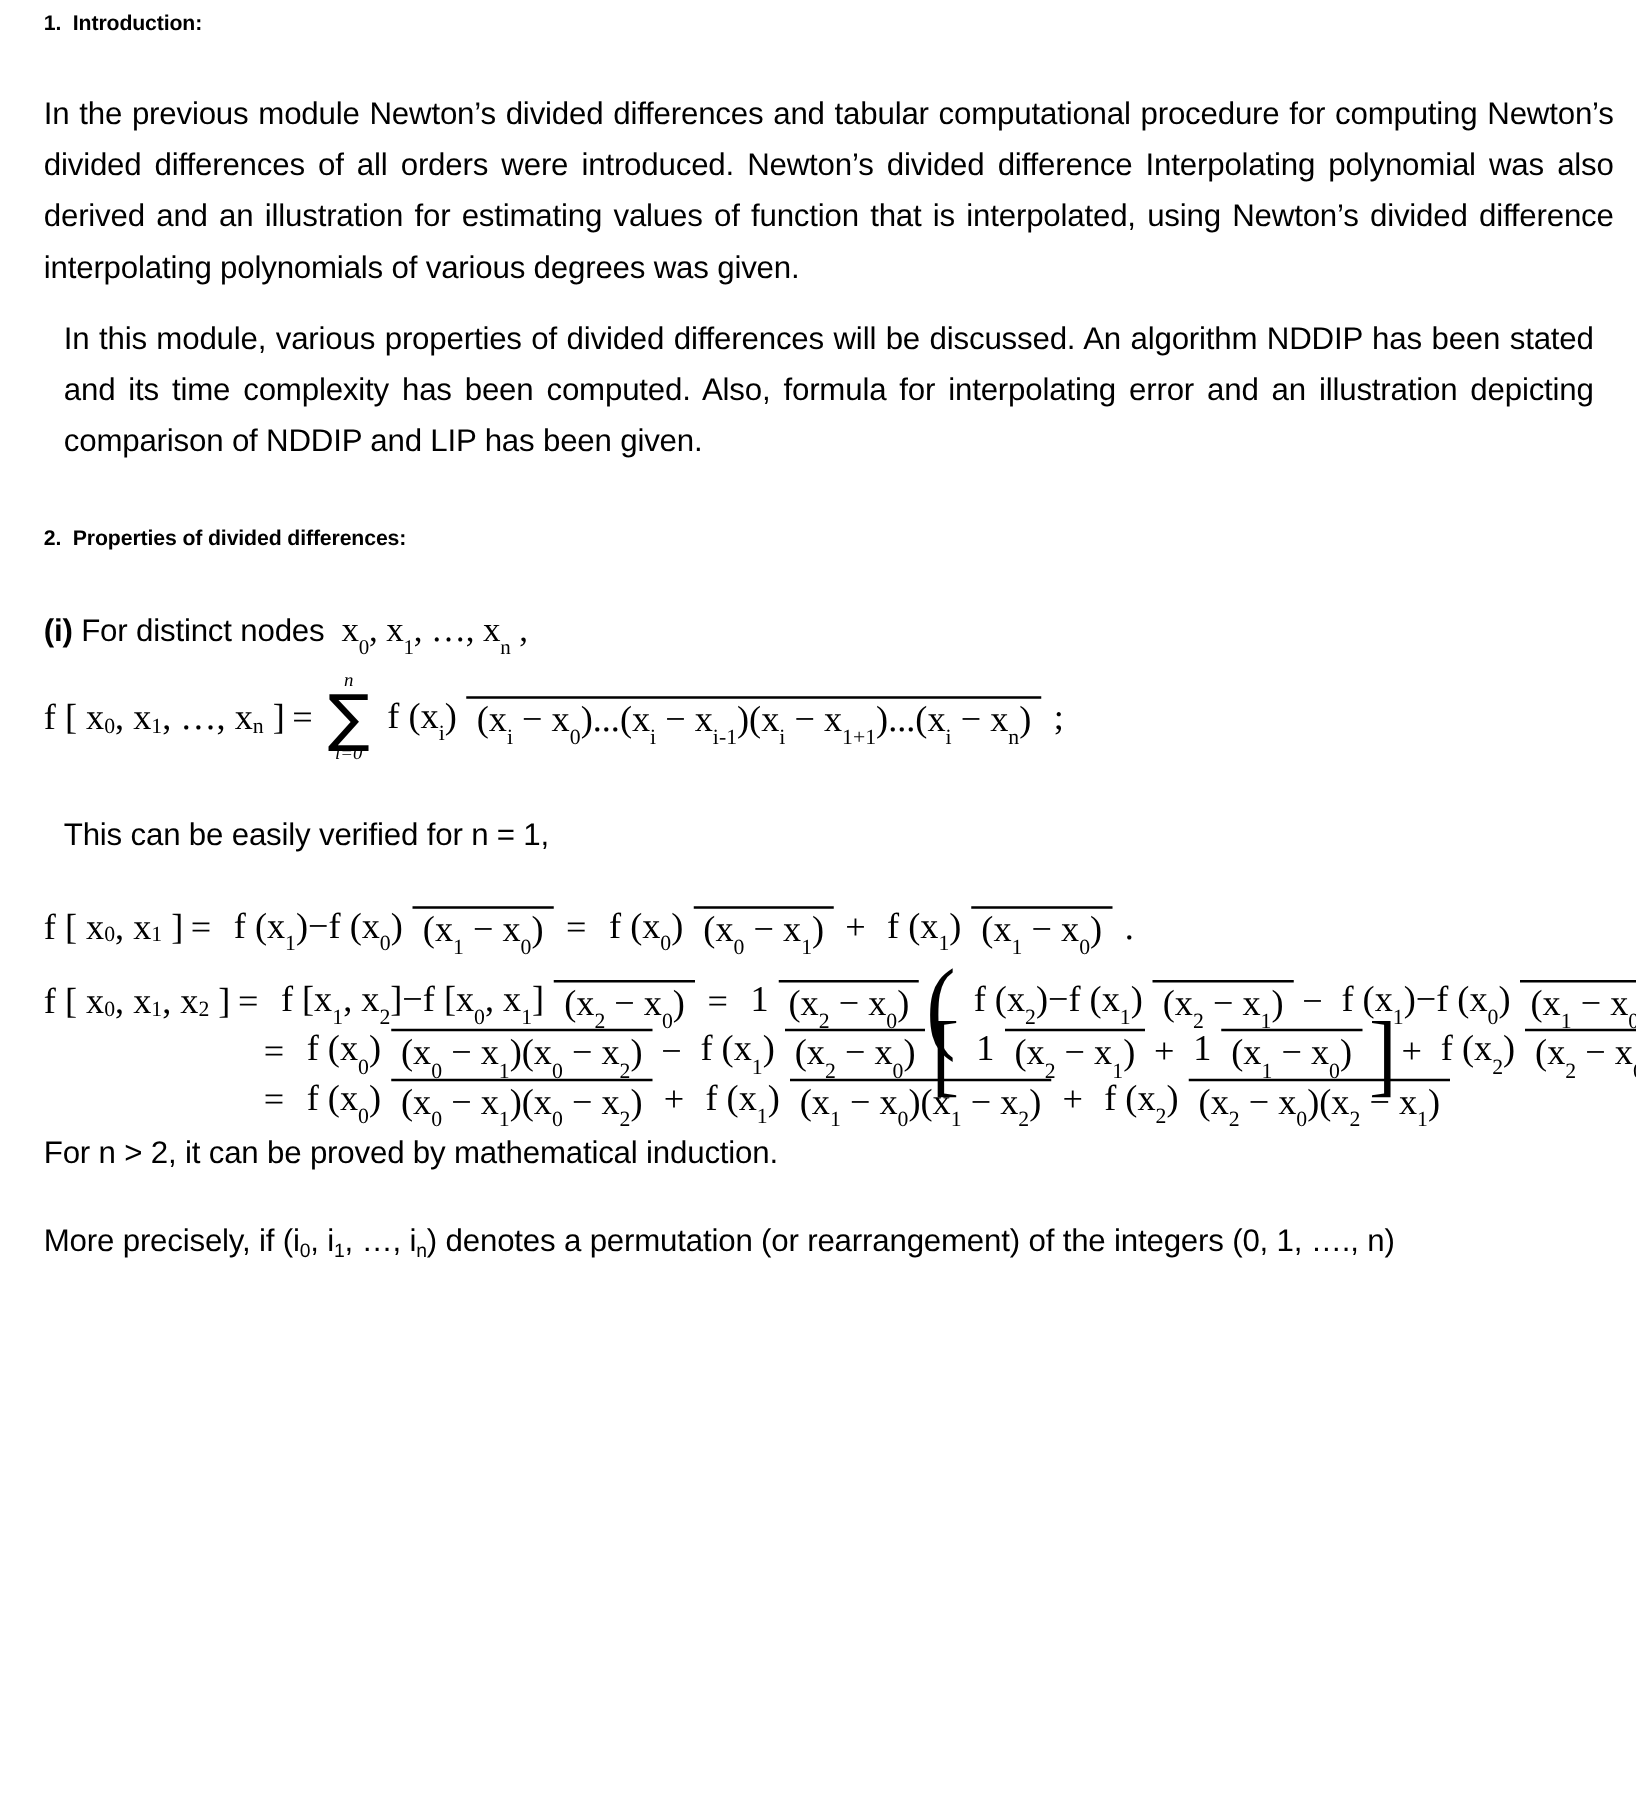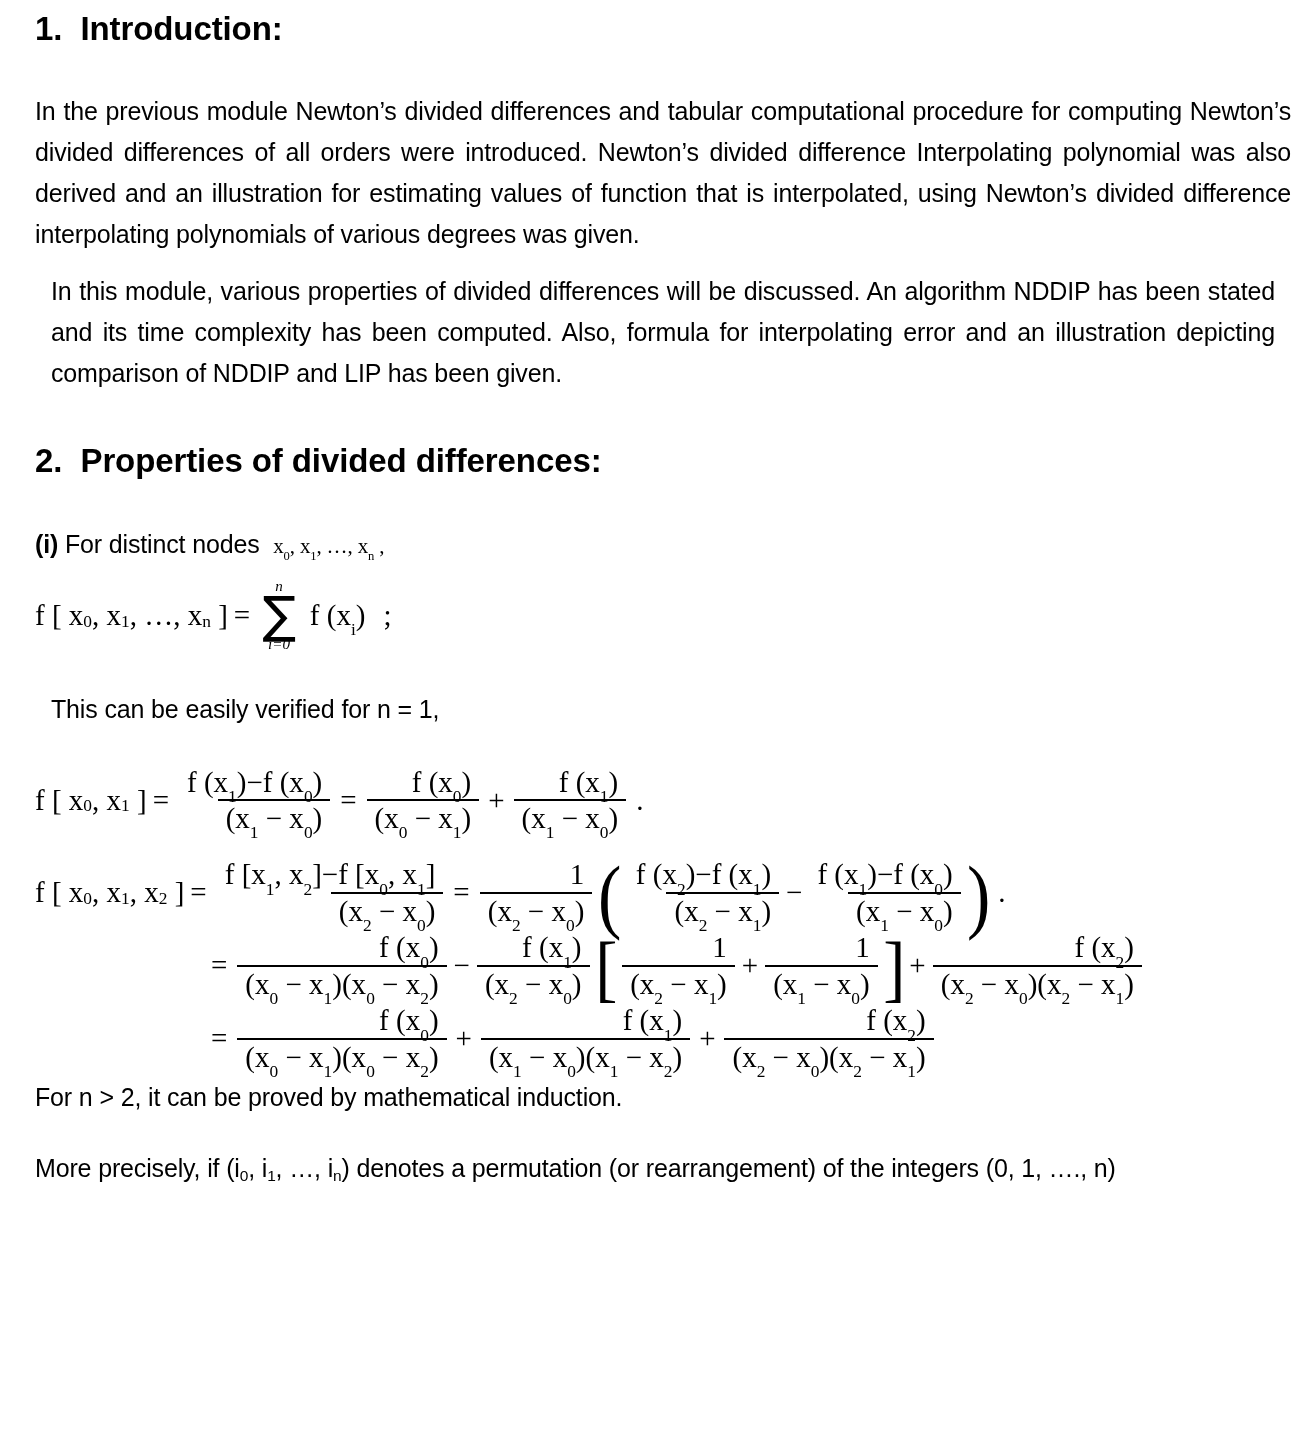--- a/index.html
+++ b/index.html
@@ -23,21 +23,21 @@
   }
   .content {
     position: absolute;
     left: 35px;
     top: 8px;
     width: 1256px;
   }
 
   
   .heading {
-    font-size: 33px;
+    font-size: 17px;
     font-weight: bold;
     letter-spacing: -0.1px;
     line-height: 1.25;
     white-space: pre;
   }
 
   
   .para {
     font-size: 25px;
     line-height: 41px;
@@ -75,22 +75,22 @@
     vertical-align: -0.30em;
     display: inline-block;
     line-height: 0;
     position: relative;
     top: 0.30em;
   }
 
   
   .frac {
     display: inline-flex;
-    flex-direction: column;
-    align-items: flex-end;
+    flex-direction: row;
+    align-items: flex-start;
     vertical-align: middle;
     margin: 0 4px;
     line-height: 1.12;
   }
   .frac > .num-part {
     padding: 0 8px 1px 8px;
     text-align: center;
   }
   .frac > .den-part {
     padding: 1px 8px 0 8px;
@@ -161,35 +161,36 @@
 
   <p class="para" style="margin:16px">In this module, various properties of divided differences will be discussed. An algorithm NDDIP has been stated and its time complexity has been computed. Also, formula for interpolating error and an illustration depicting comparison of  NDDIP and LIP has been given.</p>
 
   <div class="spacer-md"></div>
 
   <div class="heading"><span>2.</span>&nbsp;&nbsp;<span>Properties of divided differences:</span></div>
 
   <div class="spacer-lg"></div>
 
   <div class="para nojust" style="margin:0">
-    <span style="font-weight:bold">(i)</span>&nbsp;<span>For  distinct nodes</span>&nbsp;&nbsp;<span class="math" style="display:inline;font-size:21px">x<span class="msub">0</span>, x<span class="msub">1</span>, …, x<span class="msub">n</span> ,</span>
+    <span style="font-weight:bold">(i)</span>&nbsp;<span>For  distinct nodes</span>&nbsp;&nbsp;<span class="math" style="display:inline;font-size:28px">x<span class="msub">0</span>, x<span class="msub">1</span>, …, x<span class="msub">n</span> ,</span>
   </div>
 
   <div class="spacer-xs"></div>
 
   <div class="math math-row">
     <span class="v">f&nbsp;[&nbsp;x<span class="msub">0</span>, x<span class="msub">1</span>, …, x<span class="msub">n</span>&nbsp;]</span>
     <span class="eq">=</span>
     <span class="sum">
       <span class="lim">n</span>
       <span class="sig">∑</span>
       <span class="lim">i=0</span>
     </span>
     <span class="frac">
       <span class="num-part">f&nbsp;(x<span class="msub">i</span>)</span>
+      <span class="den-part">(x<span class="msub">i</span> − x<span class="msub">0</span>)...(x<span class="msub">i</span> − x<span class="msub">i-1</span>)(x<span class="msub">i</span> − x<span class="msub">1+1</span>)...(x<span class="msub">i</span> − x<span class="msub">n</span>)</span>
     </span>
     <span class="trail">;</span>
   </div>
 
   <div class="spacer-sm"></div>
 
   <div class="para nojust" style="margin:16px">This can be easily verified for n = 1,</div>
 
   <div class="spacer-sm"></div>
 

